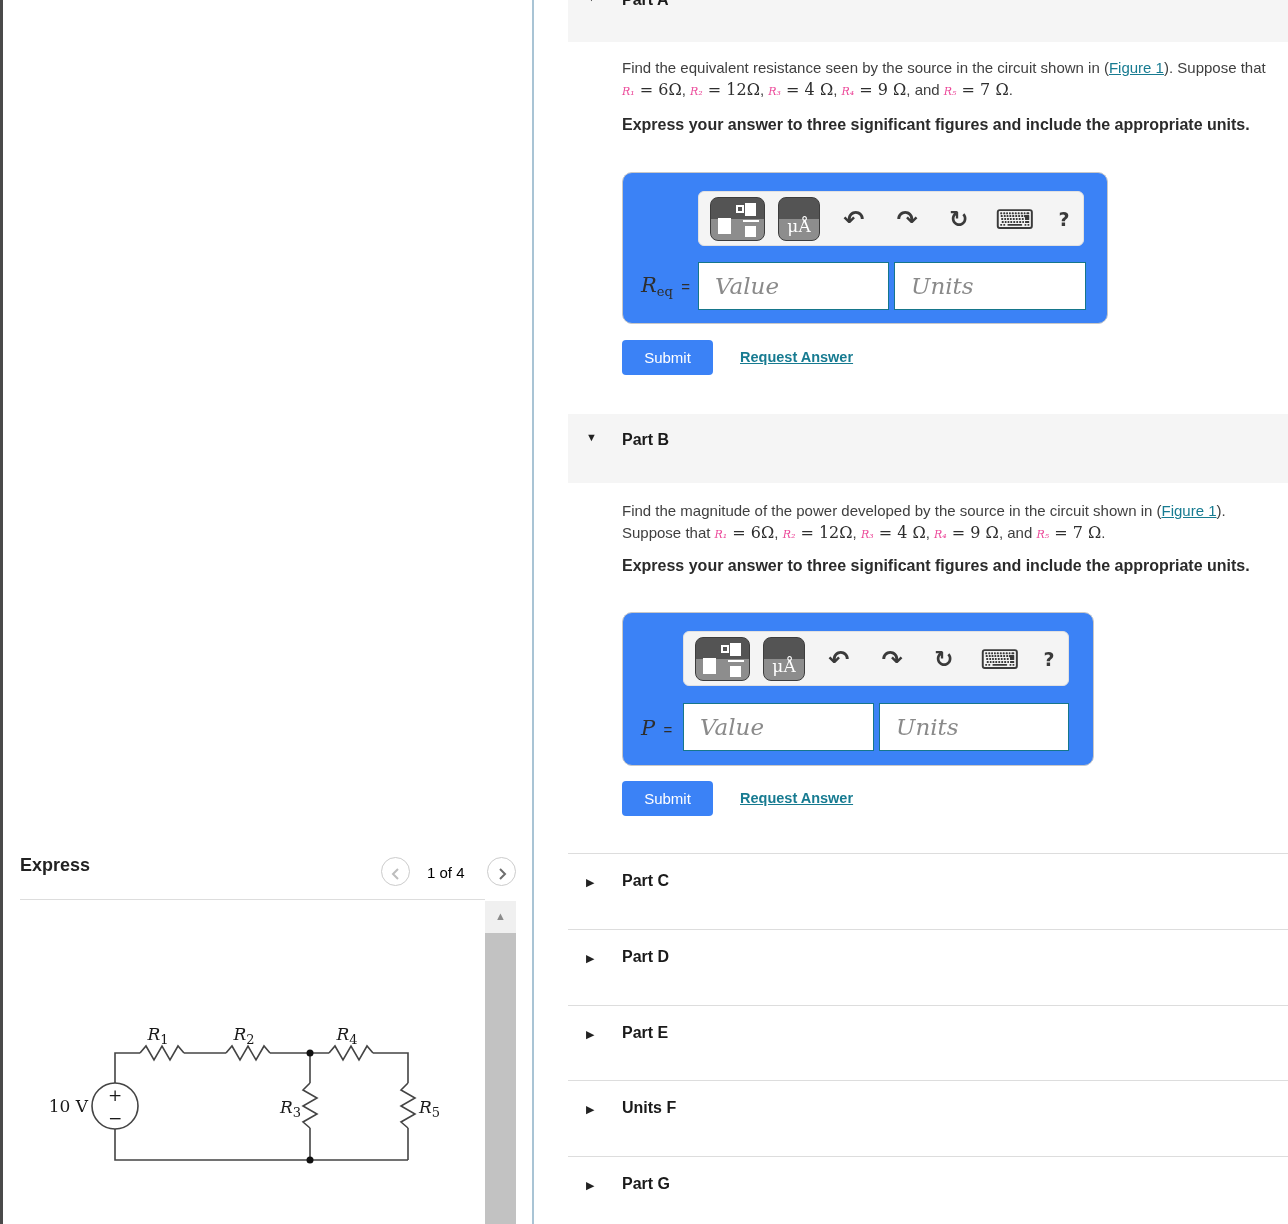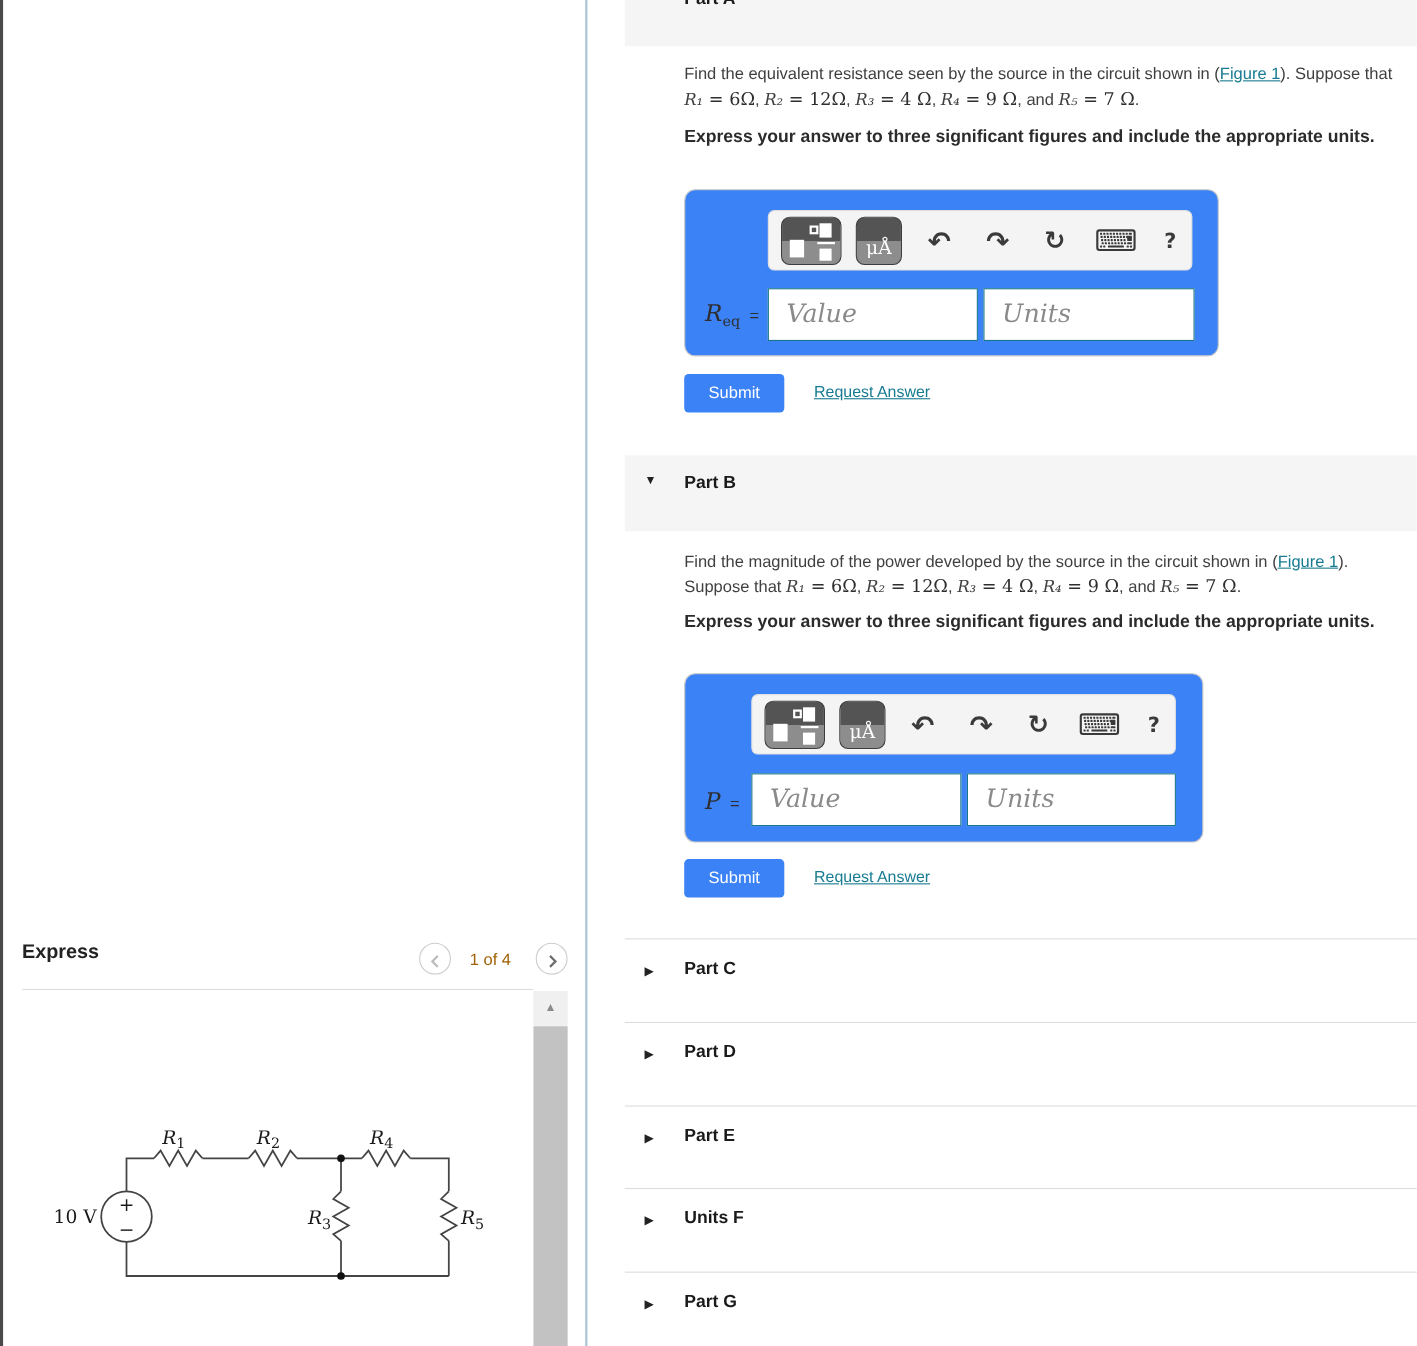--- a/index.html
+++ b/index.html
@@ -11,21 +11,21 @@
   #divider   { position:absolute; left:532px; top:0; width:2px; height:1224px; background:#a9c4d5; }
 
   
   #figure-panel { position:absolute; left:3px; top:0; width:529px; height:1224px; background:#fff; }
   .figure-title { position:absolute; left:17px; top:855px; font-size:18px; font-weight:bold; color:#222; }
   .pager-btn { position:absolute; top:857px; width:29px; height:29px; border-radius:50%;
                background:#fff; border:1px solid #ccc; cursor:pointer; padding:0; }
   .pager-btn svg { display:block; margin:4px auto 0; }
   #pager-prev { left:378px; }
   #pager-next { left:484px; }
-  .pager-label { position:absolute; left:424px; top:864px; font-size:15px; color:#a16207; }
+  .pager-label { position:absolute; left:424px; top:864px; font-size:15px; color:#000000; }
   .figure-hr { position:absolute; left:17px; top:899px; width:465px; height:1px; background:#ddd; }
 
   
   #fig-scrollbar { position:absolute; left:482px; top:901px; width:31px; height:323px; background:#f0f0f0; }
   .scroll-up { position:absolute; left:0; top:0; width:31px; height:30px; background:#f0f0f0;
                border:none; color:#8b8b8b; font-size:11px; text-align:center; cursor:pointer; }
   .scroll-thumb { position:absolute; left:0; top:32px; width:31px; height:291px; background:#c2c2c2; cursor:grab; }
 
   
   #circuit { position:absolute; left:0; top:1000px; }
@@ -46,21 +46,21 @@
   .part-row { position:absolute; left:0; width:720px; border-top:1px solid #ddd; background:#fff; cursor:pointer; }
   .part-row .tri { top:22px; }
   .part-row .part-label { top:18px; }
   .row-c { top:853px; height:76px; } .row-d { top:929px; height:76px; }
   .row-e { top:1005px; height:75px; } .row-f { top:1080px; height:76px; }
   .row-g { top:1156px; height:68px; }
 
   .problem { position:absolute; left:54px; width:655px; font-size:15px; line-height:22px; color:#3f3f3f; }
   .prob-a { top:57px; } .prob-b { top:500px; }
   .seg-link { color:#177b91; text-decoration:underline; cursor:pointer; }
-  .seg-mvar { font-family:"DejaVu Serif","DejaVu Sans",serif; font-style:italic; font-size:15px; color:#404040; }
+  .seg-mvar { font-family:"DejaVu Serif","DejaVu Sans",serif; font-style:italic; font-size:11px; color:#ec4899; }
   .seg-mtext{ font-family:"DejaVu Serif","DejaVu Sans",serif; font-size:16px; color:#2e2e2e; }
   .instruction { position:absolute; left:54px; width:648px; font-size:16px; line-height:21px;
                  font-weight:bold; color:#2b2b2b; }
   .instr-a { top:114px; } .instr-b { top:555px; }
 
   
   .answer-box { position:absolute; border:1px solid #c8c8c8; border-radius:10px; background:#3b82f6; }
   .box-a { left:54px; top:172px; width:486px; height:152px; }
   .box-b { left:54px; top:612px; width:472px; height:154px; }
   .eq-toolbar { position:absolute; top:18px; width:386px; height:55px; background:#f4f4f4;
@@ -95,21 +95,21 @@
   .ans-input::placeholder { color:#8a8a8a; opacity:1; }
   .box-a .inp-value { left:75px; top:89px; width:191px; }
   .box-a .inp-units { left:271px; top:89px; width:192px; }
   .box-b .inp-value { left:60px; top:90px; width:191px; }
   .box-b .inp-units { left:256px; top:90px; width:190px; }
 
   .submit-btn { position:absolute; left:54px; width:91px; height:35px; background:#3b82f6;
                 color:#fff; border:none; border-radius:4px; font-size:15px; cursor:pointer;
                 font-family:"Liberation Sans", sans-serif; }
   .sub-a { top:340px; } .sub-b { top:781px; }
-  .request-link { position:absolute; left:172px; font-size:14.5px; font-weight:normal;
+  .request-link { position:absolute; left:172px; font-size:14.5px; font-weight:bold;
                   color:#177b91; text-decoration:underline; cursor:pointer; }
   .req-a { top:349px; } .req-b { top:790px; }
 </style>
 </head>
 <body>
 
 <div id="left-edge"></div>
 
 <div id="figure-panel">
   <div class="figure-title">Express</div>

